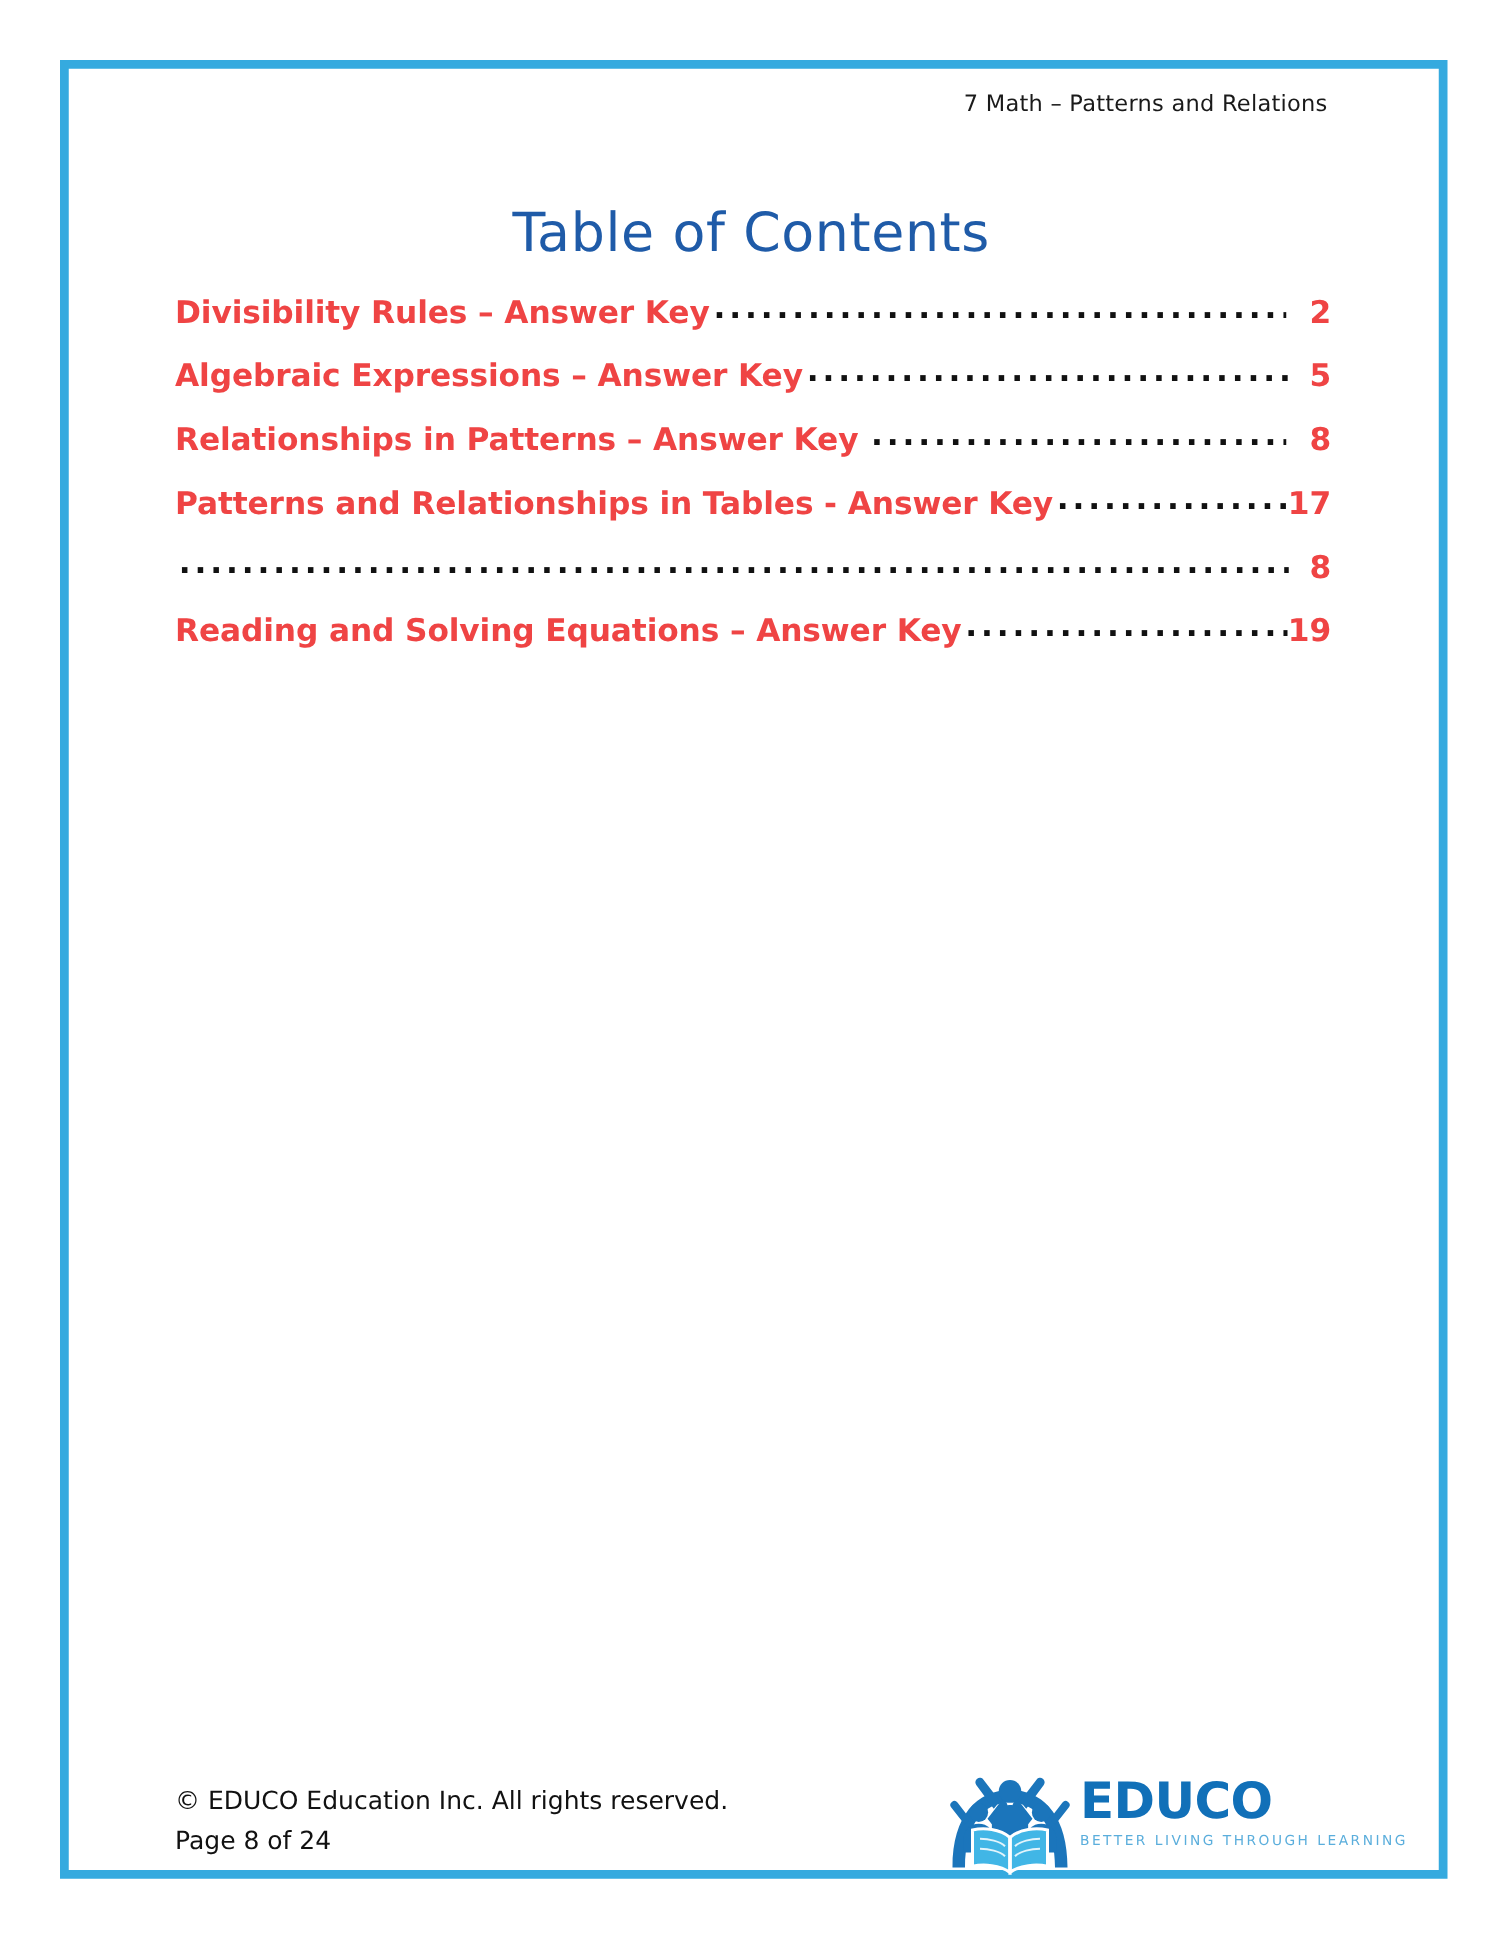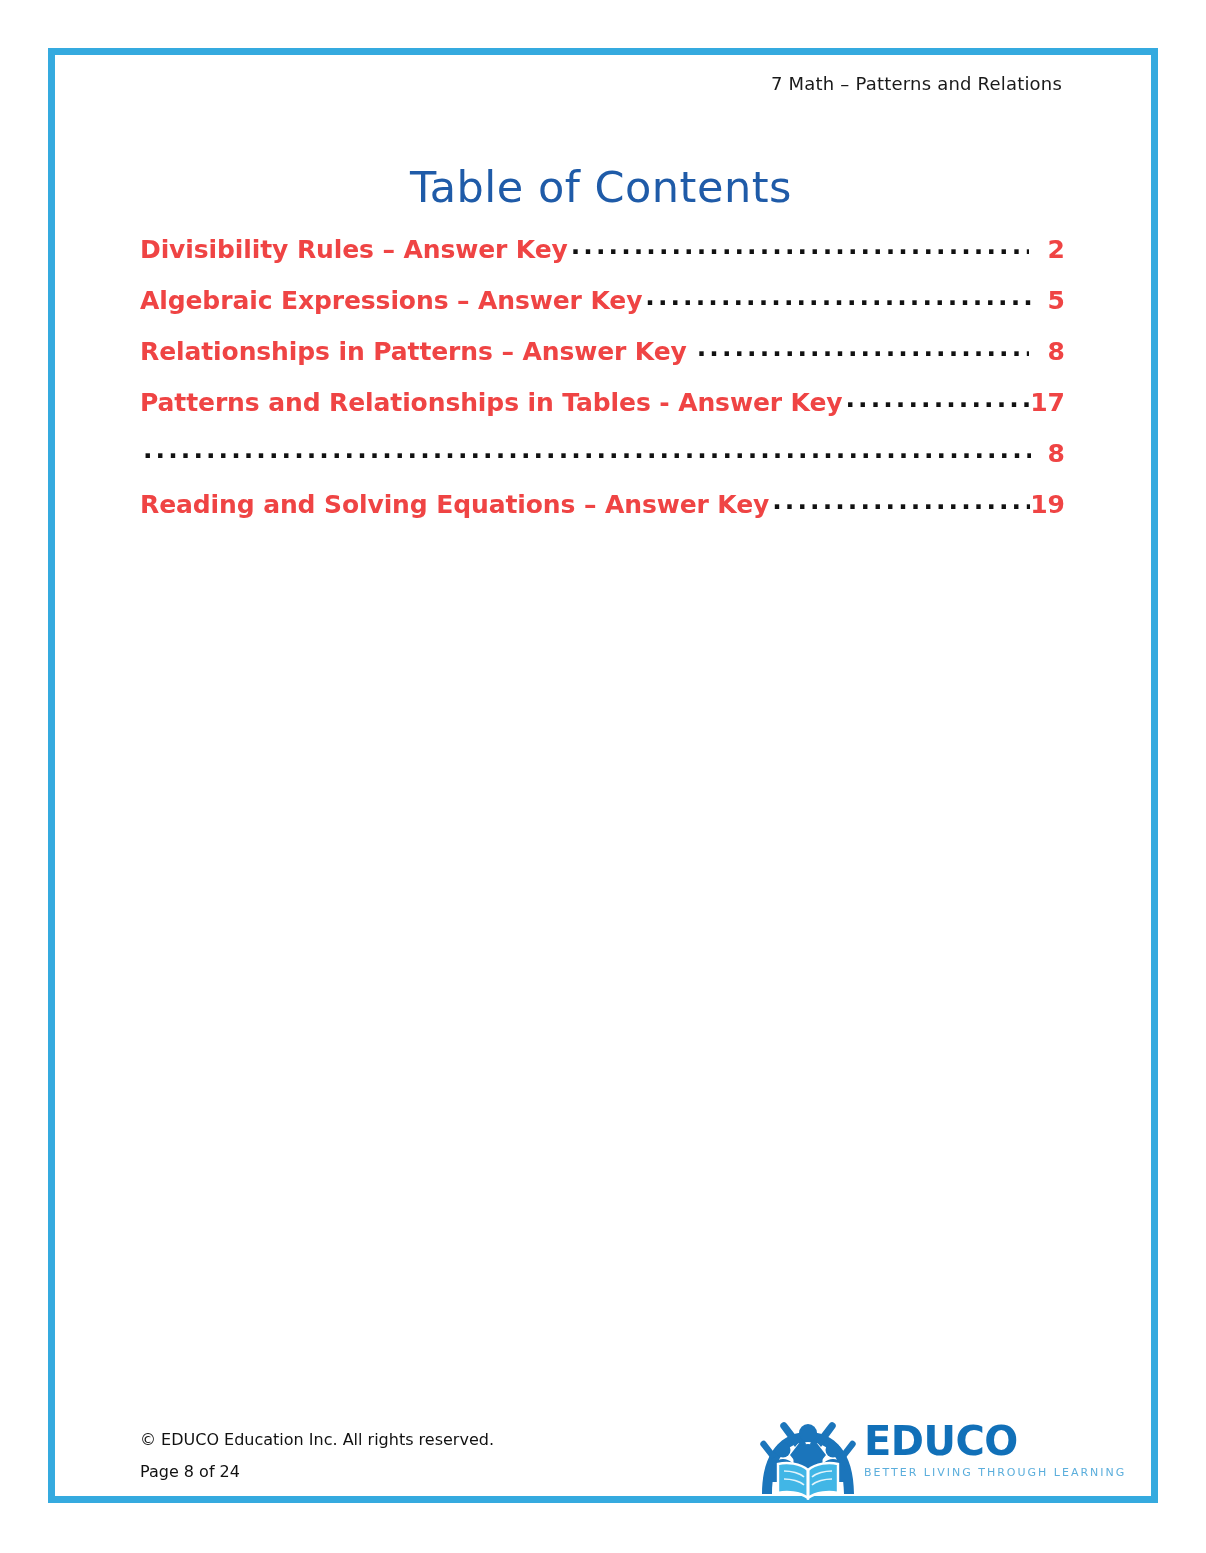--- a/index.html
+++ b/index.html
@@ -126,21 +126,21 @@
     left: 140px;
     top: 1424px;
     width: 925px;
     height: 70px;
   }
   .footer-text {
     position: absolute;
     left: 0;
     top: 0;
     font-family: "DejaVu Sans", "Liberation Sans", sans-serif;
-    font-size: 16px;
+    font-size: 20px;
     line-height: 32px;
     color: #111111;
   }
   .footer-copyright { top: 0px; }
   .footer-pagenum   { top: 32px; }
 
   
   .logo {
     position: absolute;
     left: 616px;

